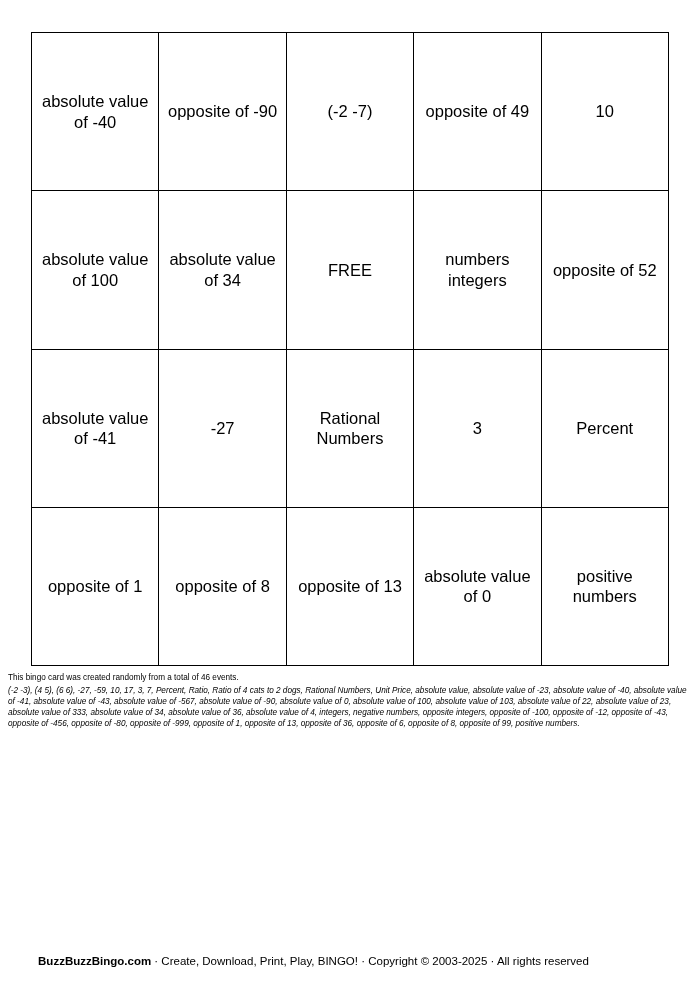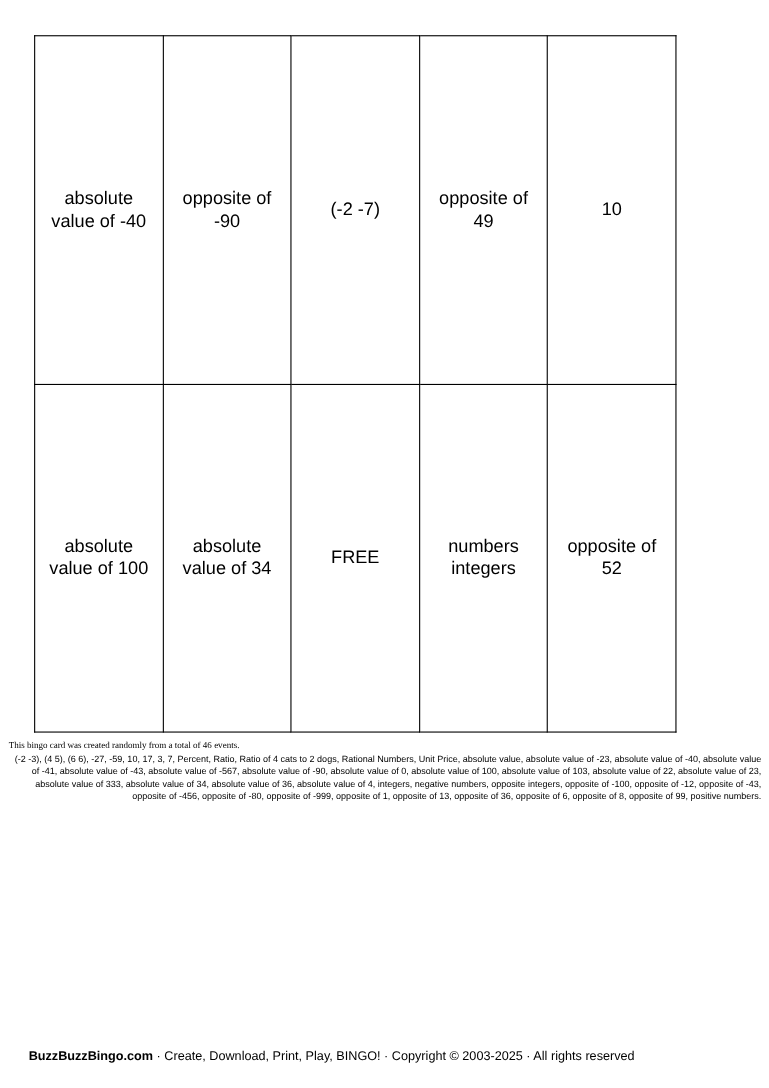--- a/index.html
+++ b/index.html
@@ -19,21 +19,21 @@
     position: absolute;
     left: 0;
     top: 0;
     width: 699px;
     height: 989px;
   }
   .bingo-card {
     position: absolute;
     left: 31px;
     top: 32px;
-    width: 584px;
+    width: 638px;
     height: 634px;
     border-collapse: collapse;
     table-layout: fixed;
   }
   .bingo-card td {
     border: 1px solid #000000;
     text-align: center;
     vertical-align: middle;
     font-size: 16.5px;
     line-height: 1.25;
@@ -47,34 +47,35 @@
     position: absolute;
     left: 8px;
     top: 672px;
     width: 684px;
     font-size: 8.2px;
     line-height: 1.35;
     color: #000000;
   }
   .legend .legend-intro {
     margin: 0 0 2px 0;
-    font-family: Liberation Serif, serif;
   }
   .legend .legend-list {
     margin: 0;
-    text-align: right;
+    text-align: left;
+    font-style: italic;
   }
   .footer {
     position: absolute;
     left: 0;
     top: 955px;
     width: 603px;
     text-align: center;
     font-size: 11.5px;
     color: #000000;
+    padding-left: 12px;
   }
   .footer .brand {
     font-weight: bold;
   }
 </style>
 </head>
 <body>
 
 <div class="page">
 
@@ -87,20 +88,34 @@
         <td>opposite of 49</td>
         <td>10</td>
       </tr>
       <tr>
         <td>absolute value of 100</td>
         <td>absolute value of 34</td>
         <td>FREE</td>
         <td>numbers integers</td>
         <td>opposite of 52</td>
       </tr>
+      <tr>
+        <td>absolute value of -41</td>
+        <td>-27</td>
+        <td>Rational Numbers</td>
+        <td>3</td>
+        <td>Percent</td>
+      </tr>
+      <tr>
+        <td>opposite of 1</td>
+        <td>opposite of 8</td>
+        <td>opposite of 13</td>
+        <td>absolute value of 0</td>
+        <td>positive numbers</td>
+      </tr>
     </tbody>
   </table>
 
   <div class="legend">
     <p class="legend-intro">This bingo card was created randomly from a total of 46 events.</p>
     <p class="legend-list">(-2 -3), (4 5), (6 6), -27, -59, 10, 17, 3, 7, Percent, Ratio, Ratio of 4 cats to 2 dogs, Rational Numbers, Unit Price, absolute value, absolute value of -23, absolute value of -40, absolute value of -41, absolute value of -43, absolute value of -567, absolute value of -90, absolute value of 0, absolute value of 100, absolute value of 103, absolute value of 22, absolute value of 23, absolute value of 333, absolute value of 34, absolute value of 36, absolute value of 4, integers, negative numbers, opposite integers, opposite of -100, opposite of -12, opposite of -43, opposite of -456, opposite of -80, opposite of -999, opposite of 1, opposite of 13, opposite of 36, opposite of 6, opposite of 8, opposite of 99, positive numbers.</p>
   </div>
 
   <div class="footer">
     <span class="brand">BuzzBuzzBingo.com</span><span> · Create, Download, Print, Play, BINGO! · Copyright © 2003-2025 · All rights reserved</span>

